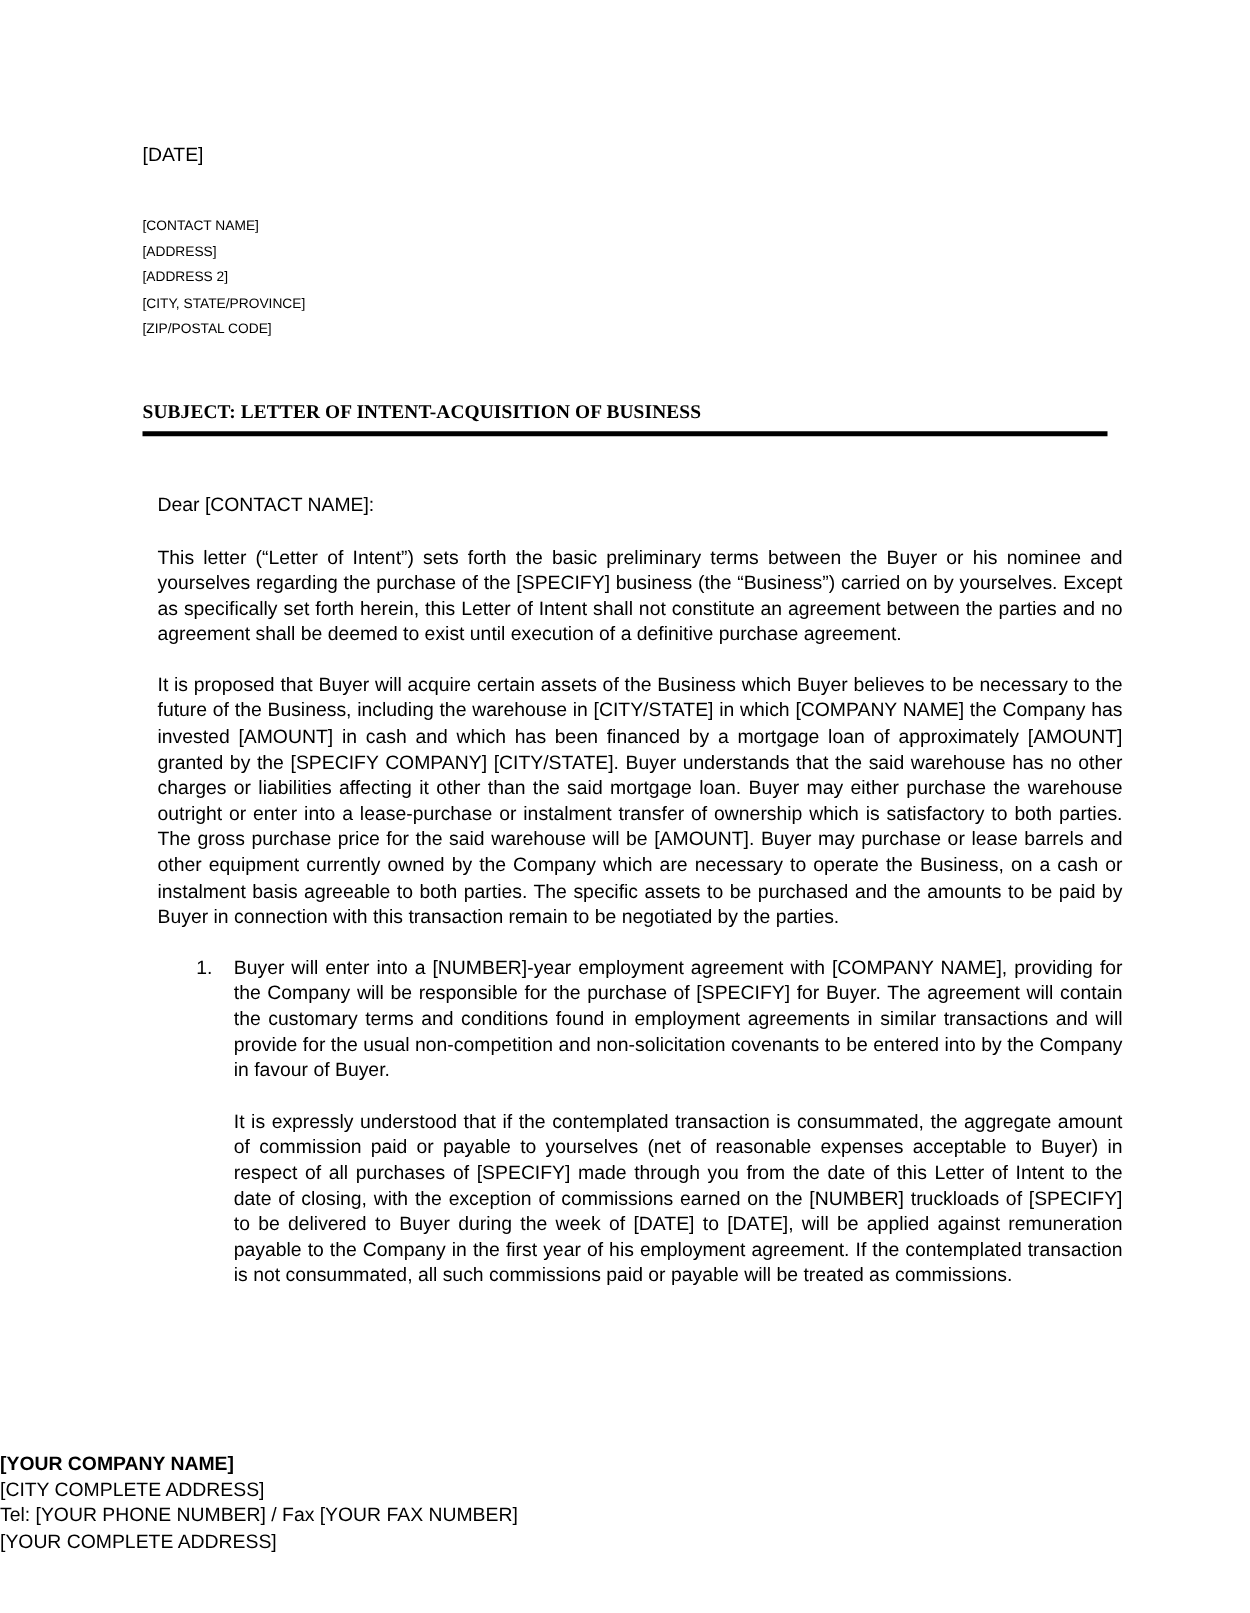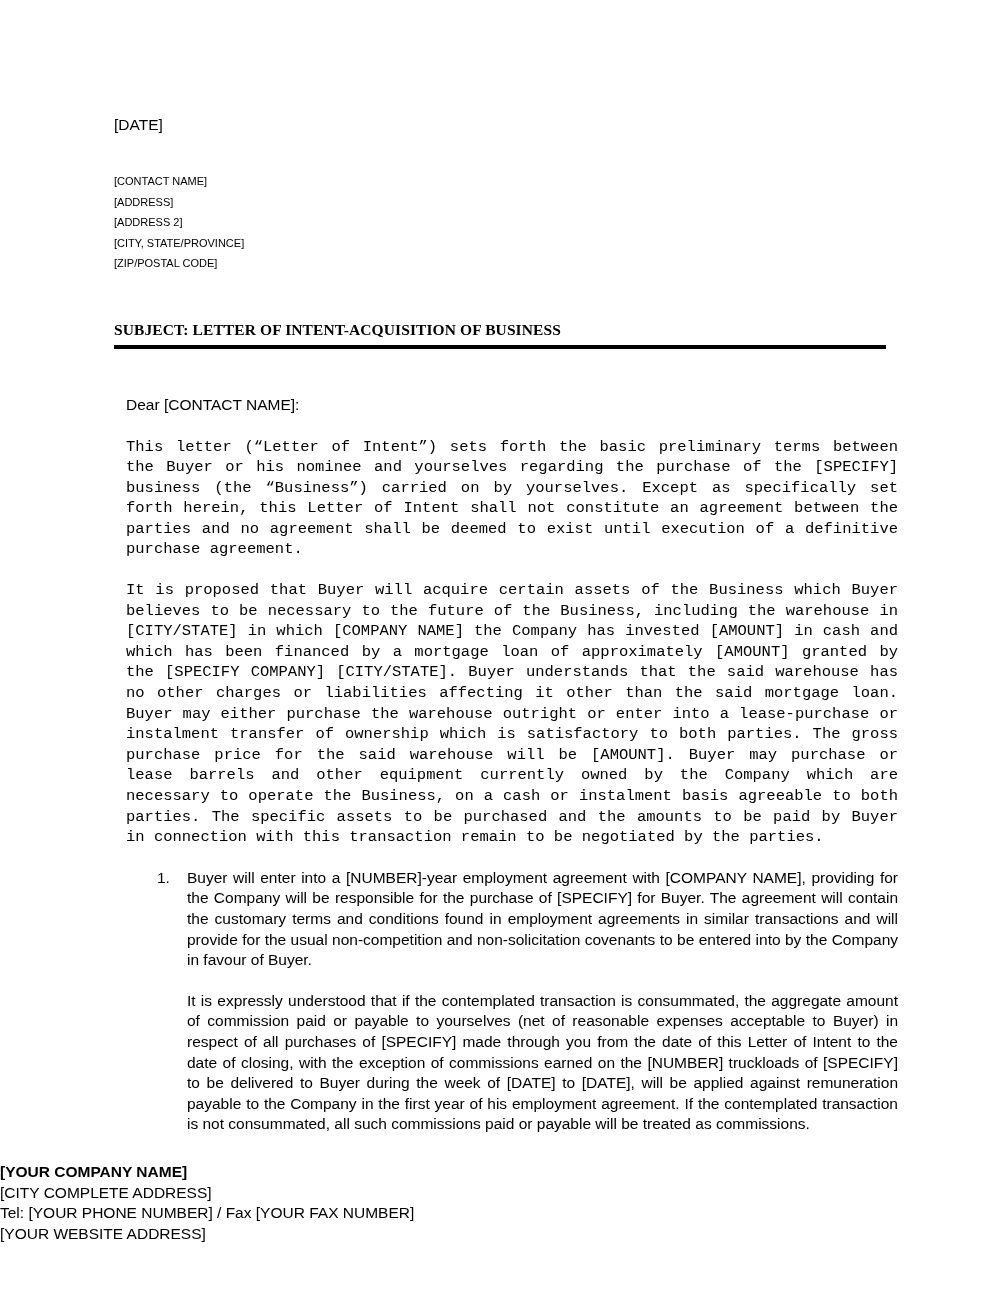--- a/index.html
+++ b/index.html
@@ -87,21 +87,20 @@
     line-height: 20.5px;
     margin: 0 0 21px 0;
     white-space: nowrap;
   }
   p.para {
     font-size: 15.5px;
     line-height: 20.6px;
     text-align: justify;
     text-justify: inter-word;
     margin: 0 0 20px 0;
-    font-family: Liberation Mono, monospace;
   }
   p.para.tight {
     margin-bottom: 19px;
   }
 
   
   .list {
     margin: 0;
     padding: 0;
     list-style: none;
@@ -179,15 +178,15 @@
         </li>
       </ol>
     </div>
 
   </div>
 
   <div class="footer">
     <div class="company">[YOUR COMPANY NAME]</div>
     <div>[CITY COMPLETE ADDRESS]</div>
     <div>Tel: [YOUR PHONE NUMBER] / Fax [YOUR FAX NUMBER]</div>
-    <div>[YOUR WEBSITE ADDRESS]</div>
+    <div>[YOUR COMPLETE ADDRESS]</div>
   </div>
 </div>
 
 </body></html>

